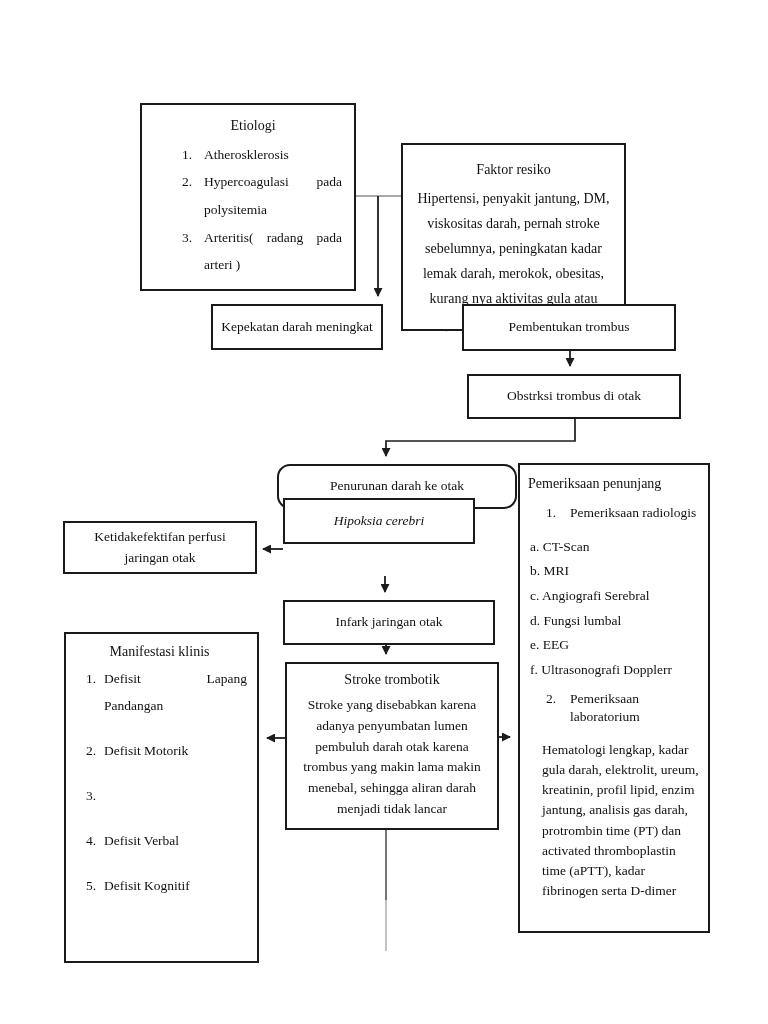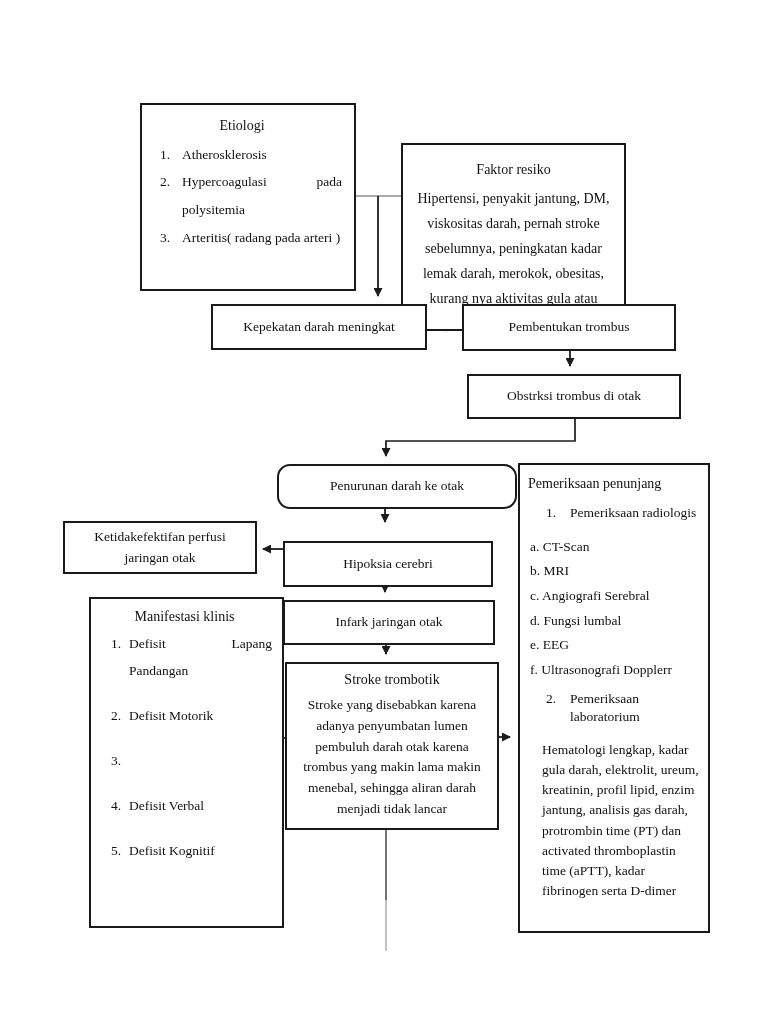--- a/index.html
+++ b/index.html
@@ -16,43 +16,43 @@
     position:absolute;
     border:2px solid #1a1a1a;
     background:#ffffff;
     box-sizing:border-box;
     font-size:13.5px;
     line-height:1.55;
   }
   .center-flex{display:flex;align-items:center;justify-content:center;text-align:center;}
   .box-title{text-align:center;font-size:14px;}
   
-  .etiologi{left:140px;top:103px;width:216px;height:188px;padding:8px 12px 4px 0;}
+  .etiologi{left:140px;top:103px;width:216px;height:188px;padding:8px 12px 4px 22px;}
   .etiologi .box-title{margin:2px 0 4px 0;}
   .num-item{display:flex;line-height:2.05;}
   .num-item .num{flex:0 0 22px;margin-left:18px;}
   .num-item .txt{flex:1;text-align:justify;}
   
   .faktor{left:401px;top:103px;width:225px;height:188px;padding:14px 8px 4px 8px;margin-top:40px;}
   .faktor .box-title{margin-bottom:5px;}
   .faktor .body{text-align:center;line-height:1.8;font-size:14px;}
   
-  .kepekatan{left:211px;top:304px;width:216px;height:46px;}
+  .kepekatan{left:211px;top:304px;width:172px;height:46px;}
   .pembentukan{left:462px;top:304px;width:214px;height:47px;}
   .obstrksi{left:467px;top:374px;width:214px;height:45px;}
   .penurunan{left:277px;top:464px;width:240px;height:45px;border-radius:13px;}
-  .hipoksia{left:283px;top:541px;width:210px;height:46px;}
+  .hipoksia{left:283px;top:498px;width:192px;height:46px;font-style:italic;}
   .ketidakefektifan{left:63px;top:521px;width:194px;height:53px;line-height:1.5;}
   .infark{left:283px;top:600px;width:212px;height:45px;text-align:right;}
   
   .stroke{left:285px;top:662px;width:214px;height:168px;padding:5px 9px;}
   .stroke .box-title{margin-bottom:4px;}
   .stroke .body{text-align:center;line-height:1.55;}
   
-  .manifestasi{left:64px;top:597px;width:195px;height:331px;padding:7px 10px 4px 6px;overflow:hidden;margin-left:25px;}
+  .manifestasi{left:64px;top:632px;width:195px;height:331px;padding:7px 10px 4px 6px;overflow:hidden;}
   .manifestasi .box-title{margin-bottom:2px;}
   .manifestasi .num-item{line-height:2.0;margin-bottom:9px;}
   .manifestasi .num-item .num{flex:0 0 18px;margin-left:14px;}
   .manifestasi .gap1{margin-bottom:18px;}
   
   .pemeriksaan{left:518px;top:463px;width:192px;min-height:470px;padding:8px 8px 16px 8px;}
   .pemeriksaan .box-title{text-align:left;margin-bottom:9px;}
   .pemeriksaan .num-item{line-height:1.35;margin:0 0 13px 0;}
   .pemeriksaan .num-item .num{flex:0 0 24px;margin-left:18px;}
   .pemeriksaan .num-item .txt{text-align:left;}

